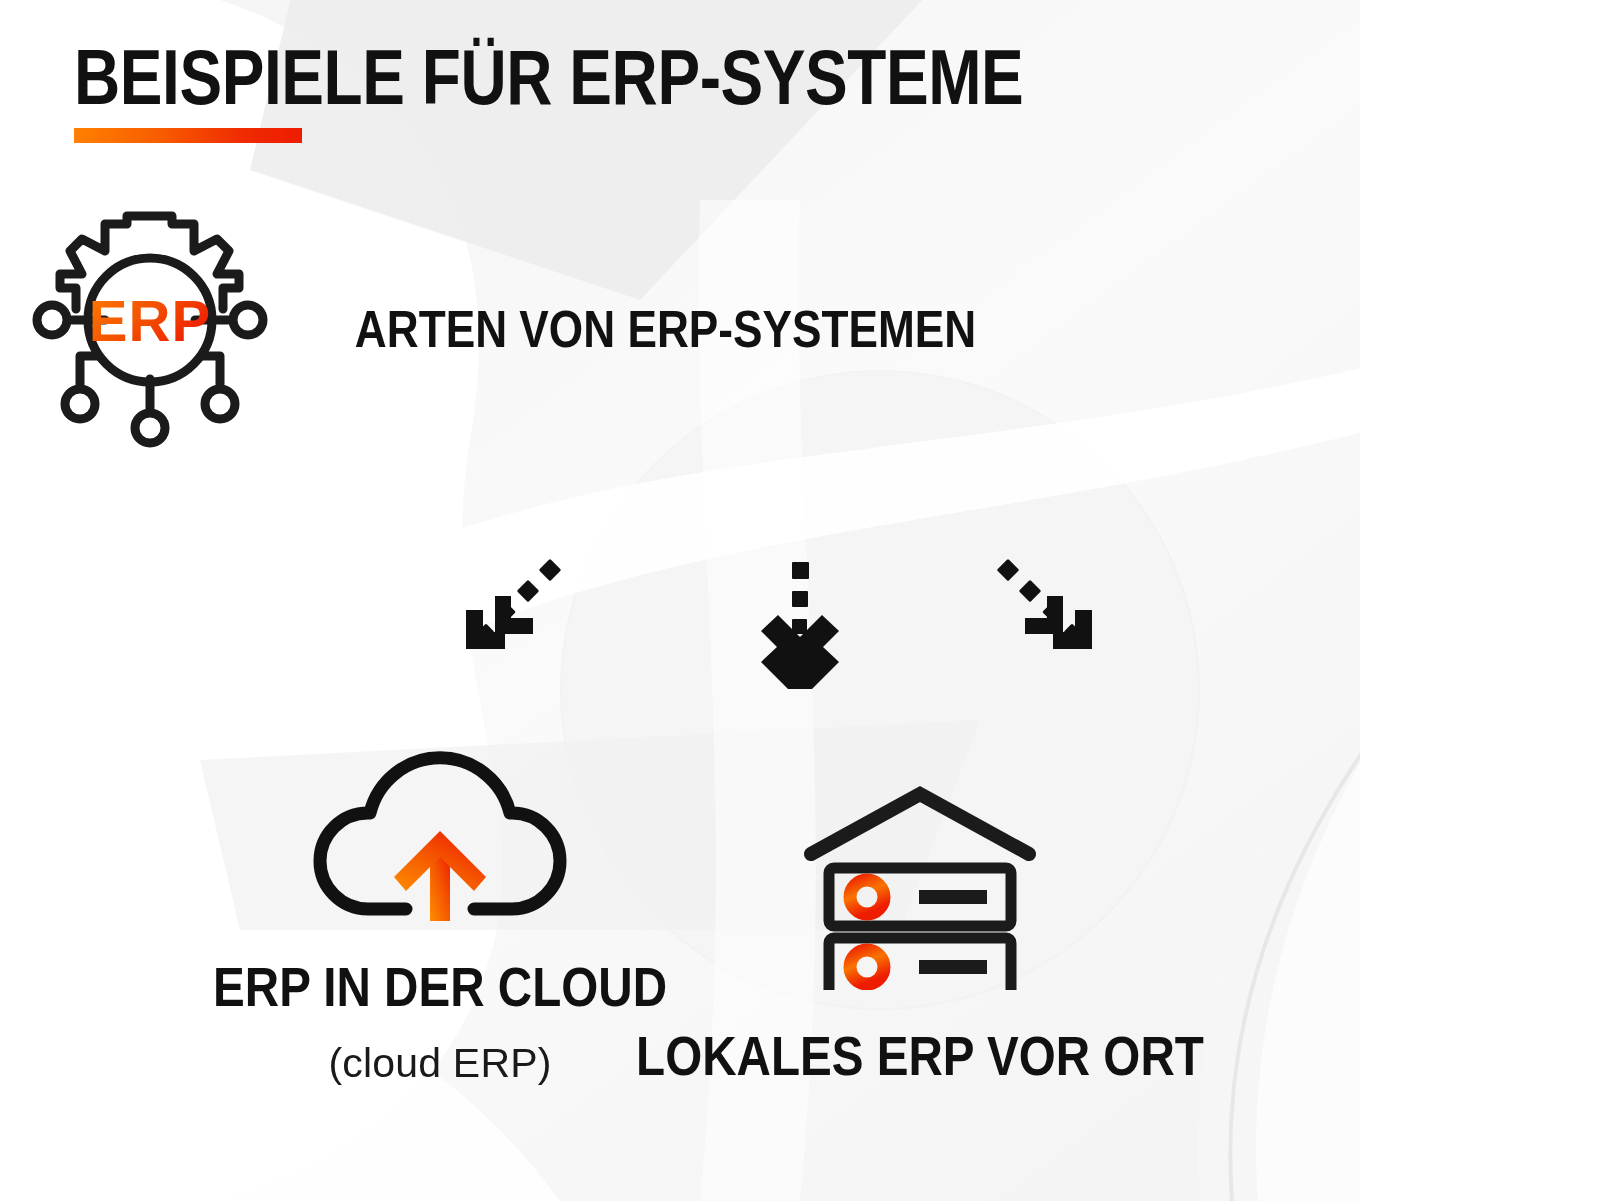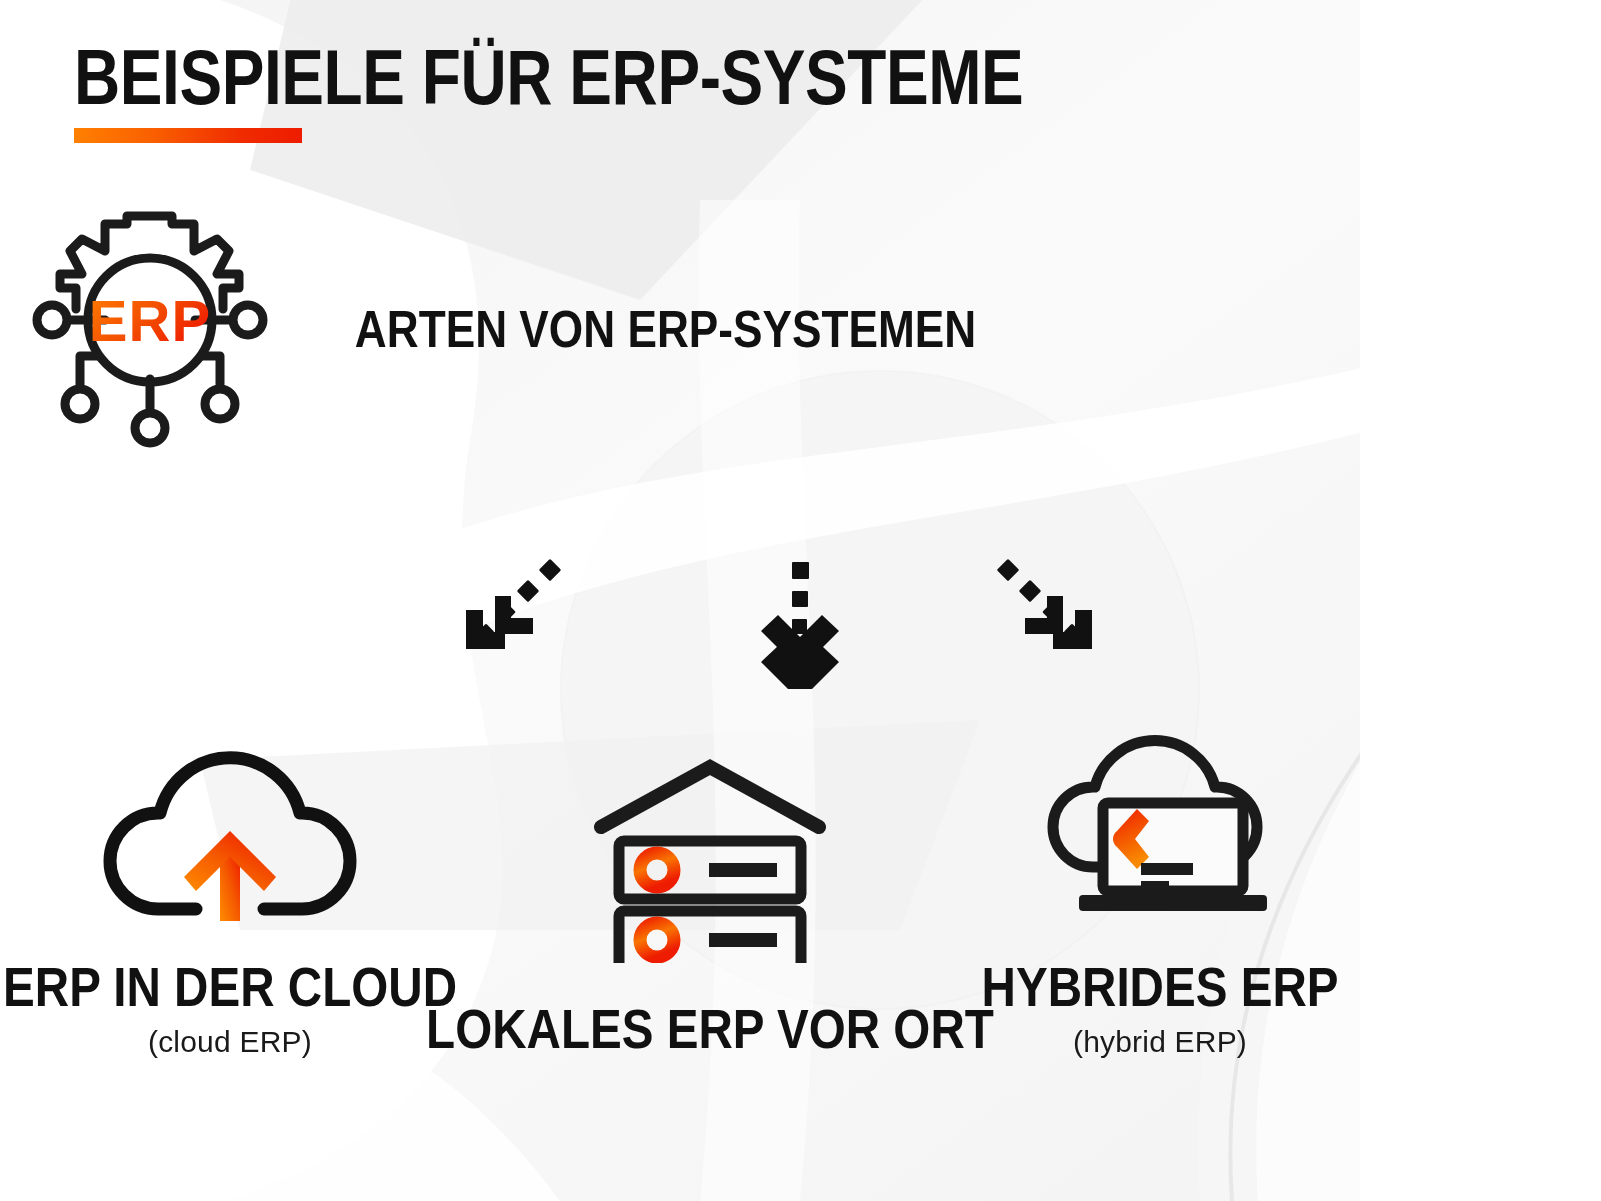--- a/index.html
+++ b/index.html
@@ -114,24 +114,24 @@
     margin-top: 38px;
     font-family: "Liberation Sans Narrow", "Liberation Sans", sans-serif;
     font-weight: 700;
     font-size: 56px;
     line-height: 1;
     color: #111111;
     transform: scaleX(0.85);
     white-space: nowrap;
   }
   .col-sub {
-    margin-top: 12px;
+    margin-top: 28px;
     font-family: "Liberation Sans", sans-serif;
     font-weight: 400;
-    font-size: 30px;
+    font-size: 41px;
     line-height: 1;
     color: #1a1a1a;
     letter-spacing: 0.2px;
     white-space: nowrap;
   }
 </style>
 </head>
 <body>
 
 <div class="canvas">
@@ -333,48 +333,16 @@
           <rect x="118" y="110" width="68" height="14" fill="#1b1b1b"></rect>
 
           <rect x="28" y="158" width="182" height="58" rx="5" fill="none" stroke="#1b1b1b" stroke-width="11"></rect>
           <circle cx="66" cy="187" r="17" fill="none" stroke="url(#ledGrad2)" stroke-width="13"></circle>
           <rect x="118" y="180" width="68" height="14" fill="#1b1b1b"></rect>
         </svg>
       </div>
       <div class="col-title">LOKALES ERP VOR ORT</div>
     </div>
 
-    <div class="col">
-      <div class="col-icon">
-        <svg width="258" height="222" viewBox="0 0 258 222">
-          <defs>
-            <linearGradient id="chevGrad" x1="0" y1="0" x2="0.3" y2="1">
-              <stop offset="0%" stop-color="#ee1c00"></stop>
-              <stop offset="100%" stop-color="#f98a00"></stop>
-            </linearGradient>
-          </defs>
-
-          <path d="M 88 168 L 62 168
-                   A 40 40 0 0 1 62 88
-                   A 5 5 0 0 1 64 88
-                   A 62 62 0 0 1 184 88
-                   A 5 5 0 0 1 186 88
-                   A 40 40 0 0 1 186 168
-                   L 166 168" fill="none" stroke="#1b1b1b" stroke-width="11" stroke-linecap="round" stroke-linejoin="round"></path>
-
-          <rect x="72" y="104" width="140" height="88" rx="5" fill="#fbfbfb" stroke="#1b1b1b" stroke-width="11"></rect>
-
-          <path d="M 118 122 L 104 140 L 118 158 L 106 170 L 86 148
-                   A 10 10 0 0 1 86 132 L 106 110 Z" fill="url(#chevGrad)"></path>
-
-          <rect x="110" y="164" width="52" height="12" fill="#1b1b1b"></rect>
-          <rect x="110" y="182" width="28" height="11" fill="#1b1b1b"></rect>
-
-          <rect x="48" y="196" width="188" height="16" rx="4" fill="#1b1b1b"></rect>
-        </svg>
-      </div>
-      <div class="col-title">HYBRIDES ERP</div>
-      <div class="col-sub">(hybrid ERP)</div>
-    </div>
 
   </div>
 
 </div>
 
 </body></html>

